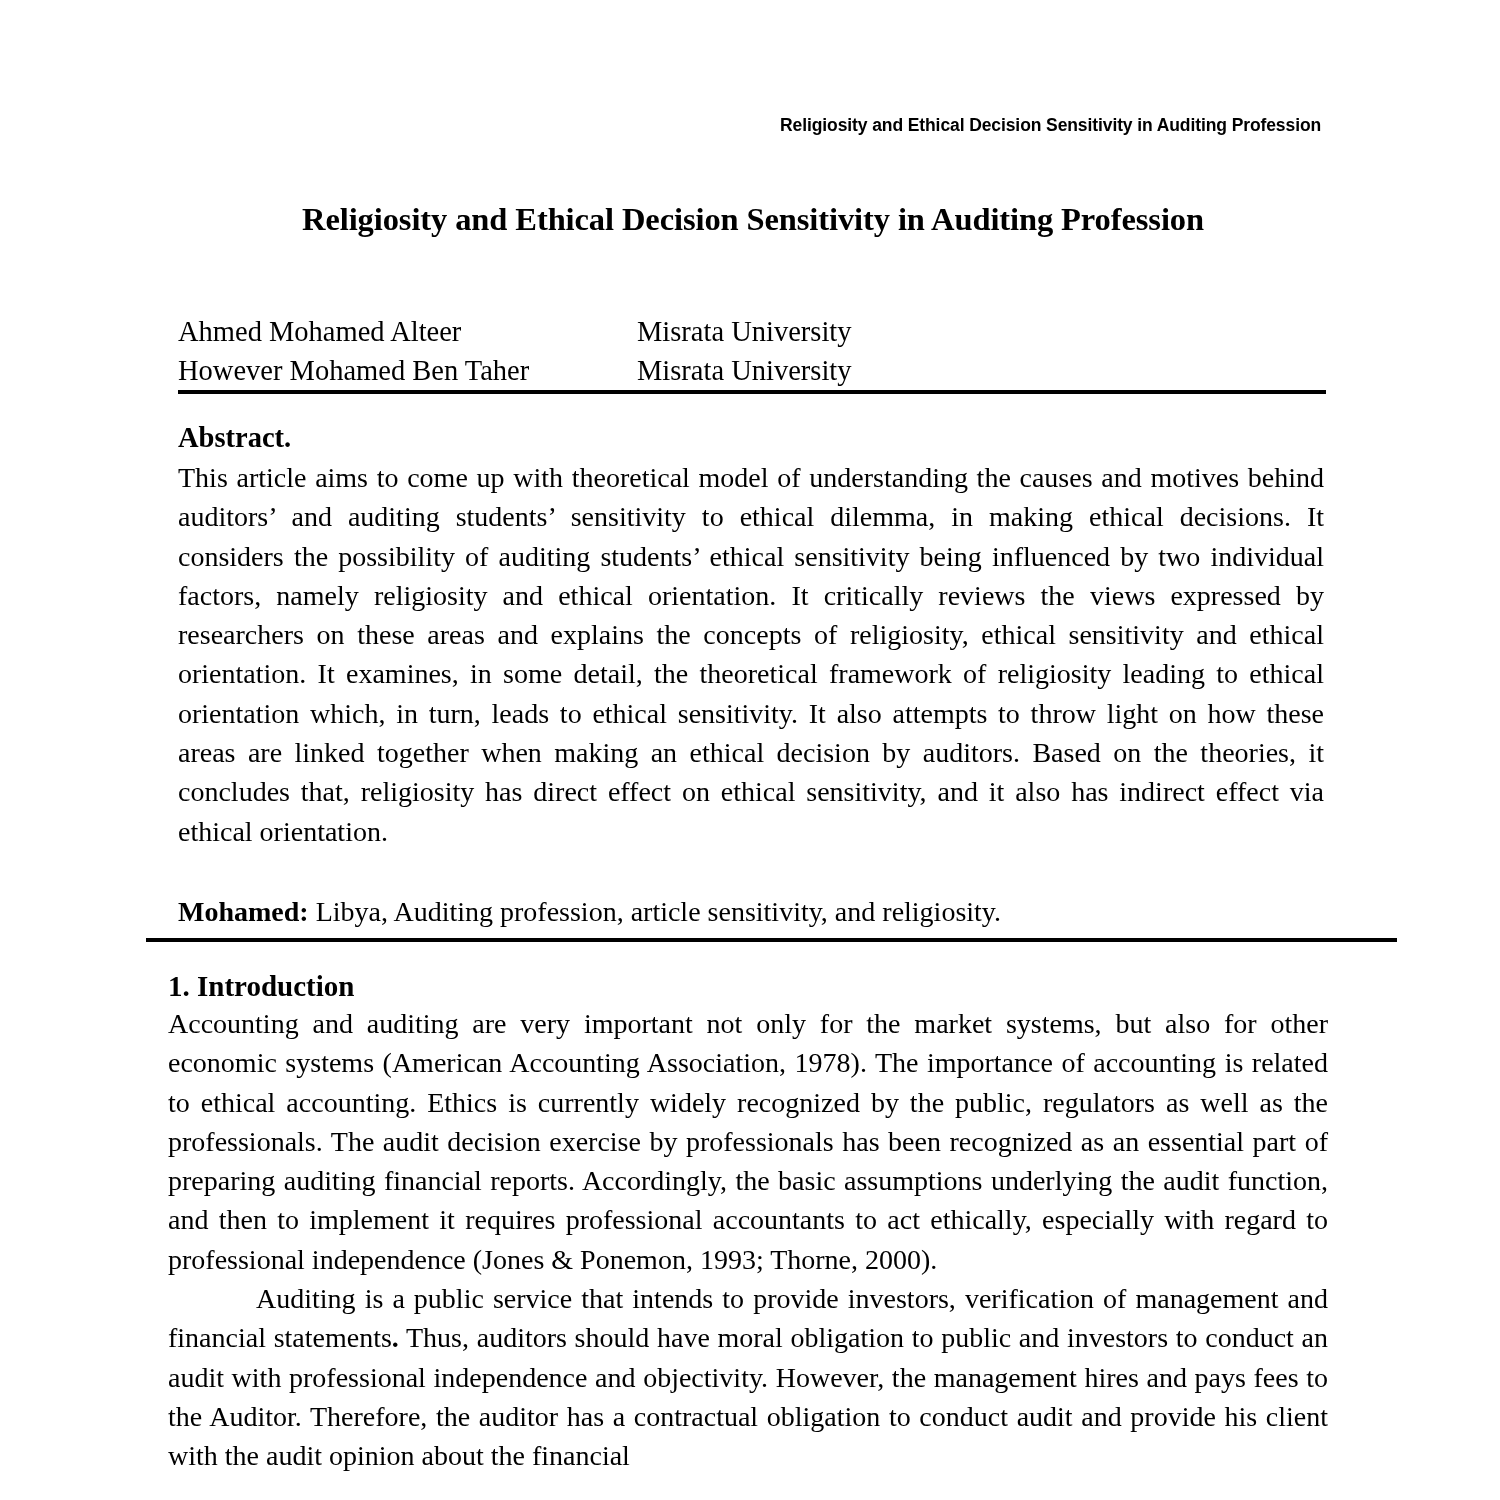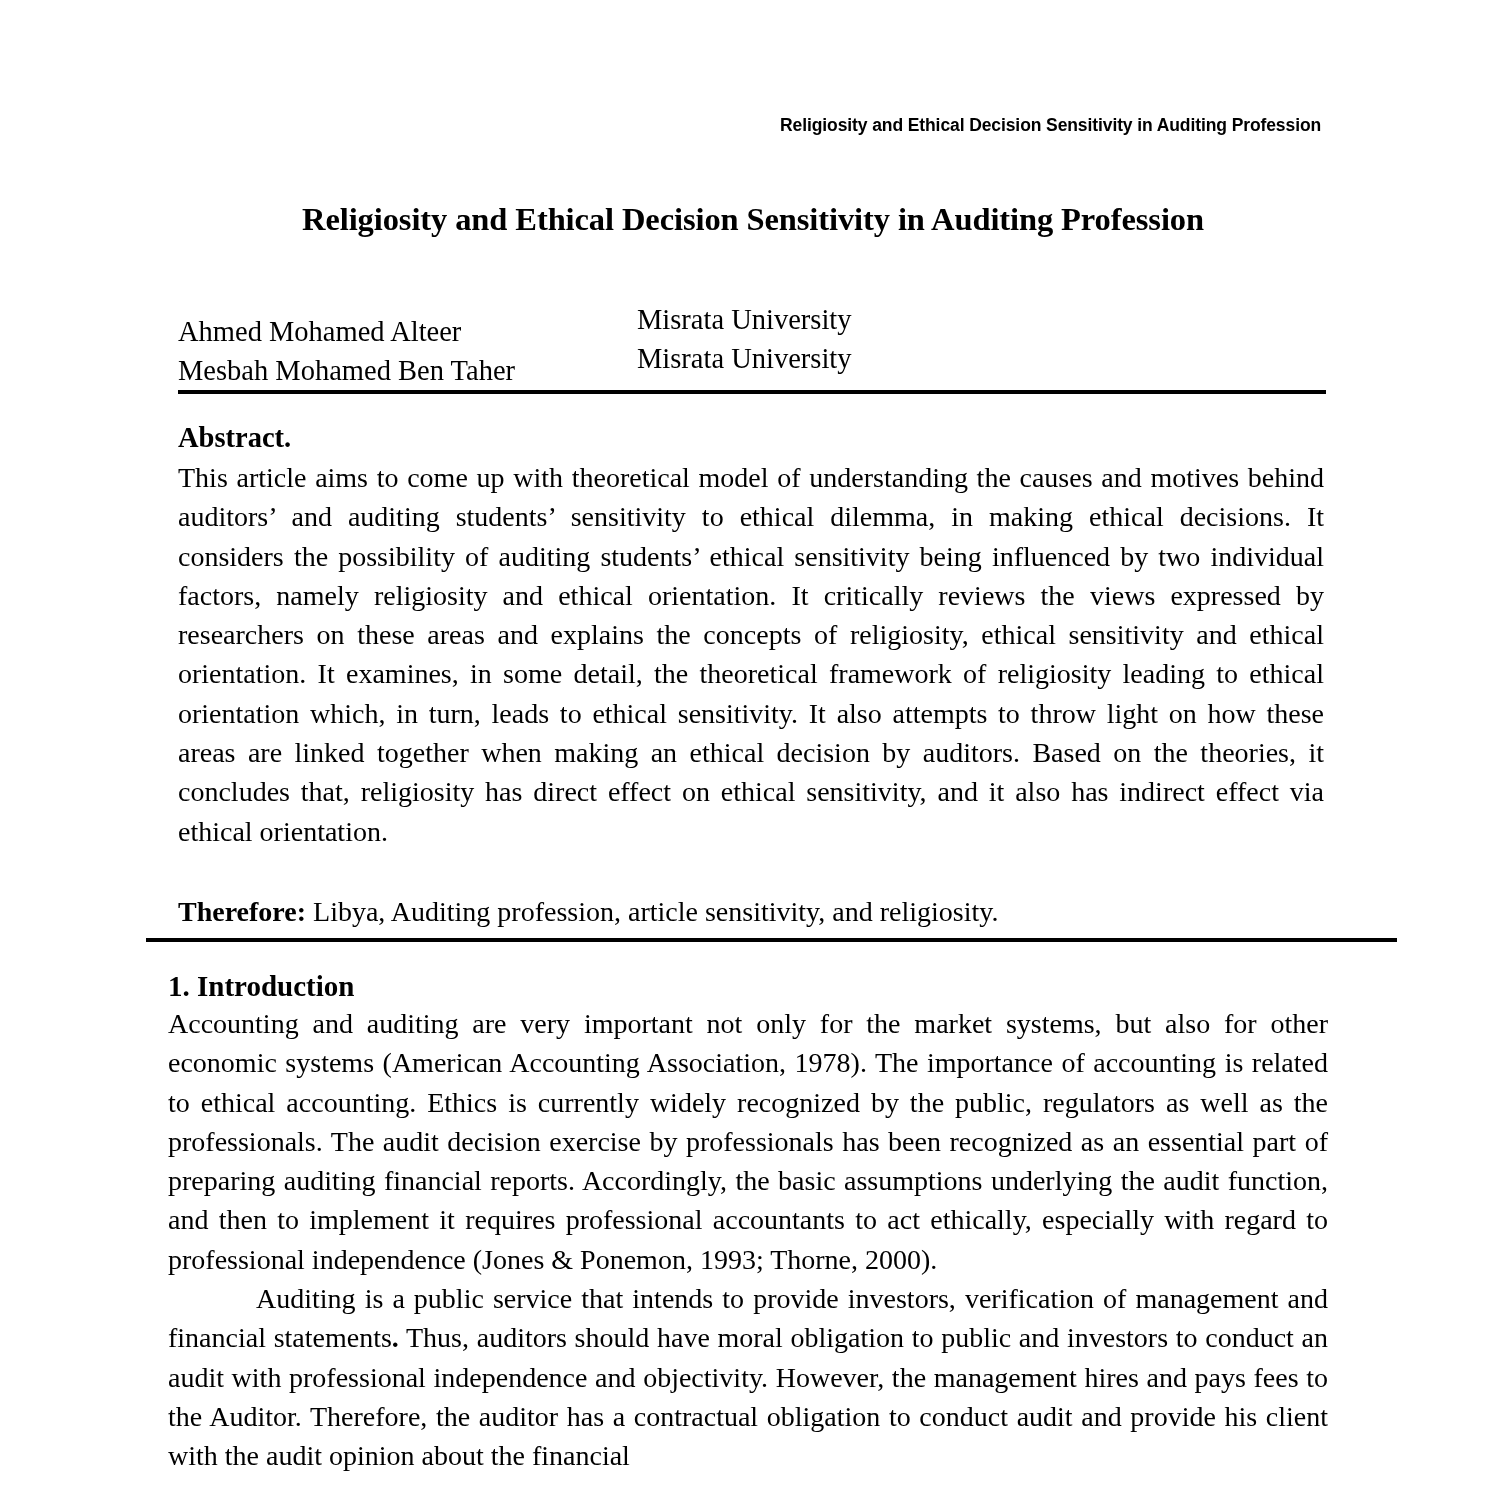--- a/index.html
+++ b/index.html
@@ -80,21 +80,21 @@
   }
   .author-name {
     position: absolute;
     left: 0;
     top: 12px;
     white-space: nowrap;
   }
   .author-affil {
     position: absolute;
     left: 459px;
-    top: 0;
+    top: 12px;
     white-space: nowrap;
   }
 
   
   .rule-authors {
     position: absolute;
     left: 178px;
     top: 390px;
     width: 1148px;
     height: 0;
@@ -181,34 +181,34 @@
   </div>
 
   <div class="paper-title">Religiosity and Ethical Decision Sensitivity in Auditing Profession</div>
 
   <div class="authors">
     <div class="author-row">
       <span class="author-name">Ahmed Mohamed Alteer</span>
       <span class="author-affil">Misrata University</span>
     </div>
     <div class="author-row">
-      <span class="author-name">Mesbah Mohamed Ben Taher</span>
+      <span class="author-name">However Mohamed Ben Taher</span>
       <span class="author-affil">Misrata University</span>
     </div>
   </div>
 
   <div class="rule-authors"></div>
 
   <div class="abstract-block">
     <div class="abstract-heading">Abstract.</div>
     <p class="abstract-body">This article aims to come up with theoretical model of understanding the causes and motives behind auditors’ and auditing students’ sensitivity to ethical dilemma, in making ethical decisions. It considers the possibility of auditing students’ ethical sensitivity being influenced by two individual factors, namely religiosity and ethical orientation. It critically reviews the views expressed by researchers on these areas and explains the concepts of religiosity, ethical sensitivity and ethical orientation. It examines, in some detail, the theoretical framework of religiosity leading to ethical orientation which, in turn, leads to ethical sensitivity. It also attempts to throw light on how these areas are linked together when making an ethical decision by auditors. Based on the theories, it concludes that, religiosity has direct effect on ethical sensitivity, and it also has indirect effect via ethical orientation.</p>
   </div>
 
   <div class="keywords-line">
-    <span class="kw-label">Therefore:</span><span> Libya, Auditing profession, article sensitivity, and religiosity.</span>
+    <span class="kw-label">Mohamed:</span><span> Libya, Auditing profession, article sensitivity, and religiosity.</span>
   </div>
 
   <div class="rule-abstract"></div>
 
   <div class="section-heading">1. Introduction</div>
 
   <div class="intro-block">
     <p class="body-par">Accounting and auditing are very important not only for the market systems, but also for other economic systems (American Accounting Association, 1978). The importance of accounting is related to ethical accounting. Ethics is currently widely recognized by the public, regulators as well as the professionals. The audit decision exercise by professionals has been recognized as an essential part of preparing auditing financial reports. Accordingly, the basic assumptions underlying the audit function, and then to implement it requires professional accountants to act ethically, especially with regard to professional independence (Jones &amp; Ponemon, 1993; Thorne, 2000).</p>
     <p class="body-par indented"><span>Auditing is a public service that intends to provide investors, verification of management and financial statements</span><span class="bold-dot">.</span><span> Thus, auditors should have moral obligation to public and investors to conduct an audit with professional independence and objectivity. However, the management hires and pays fees to the Auditor. Therefore, the auditor has a contractual obligation to conduct audit and provide his client with the audit opinion about the financial</span></p>
   </div>

